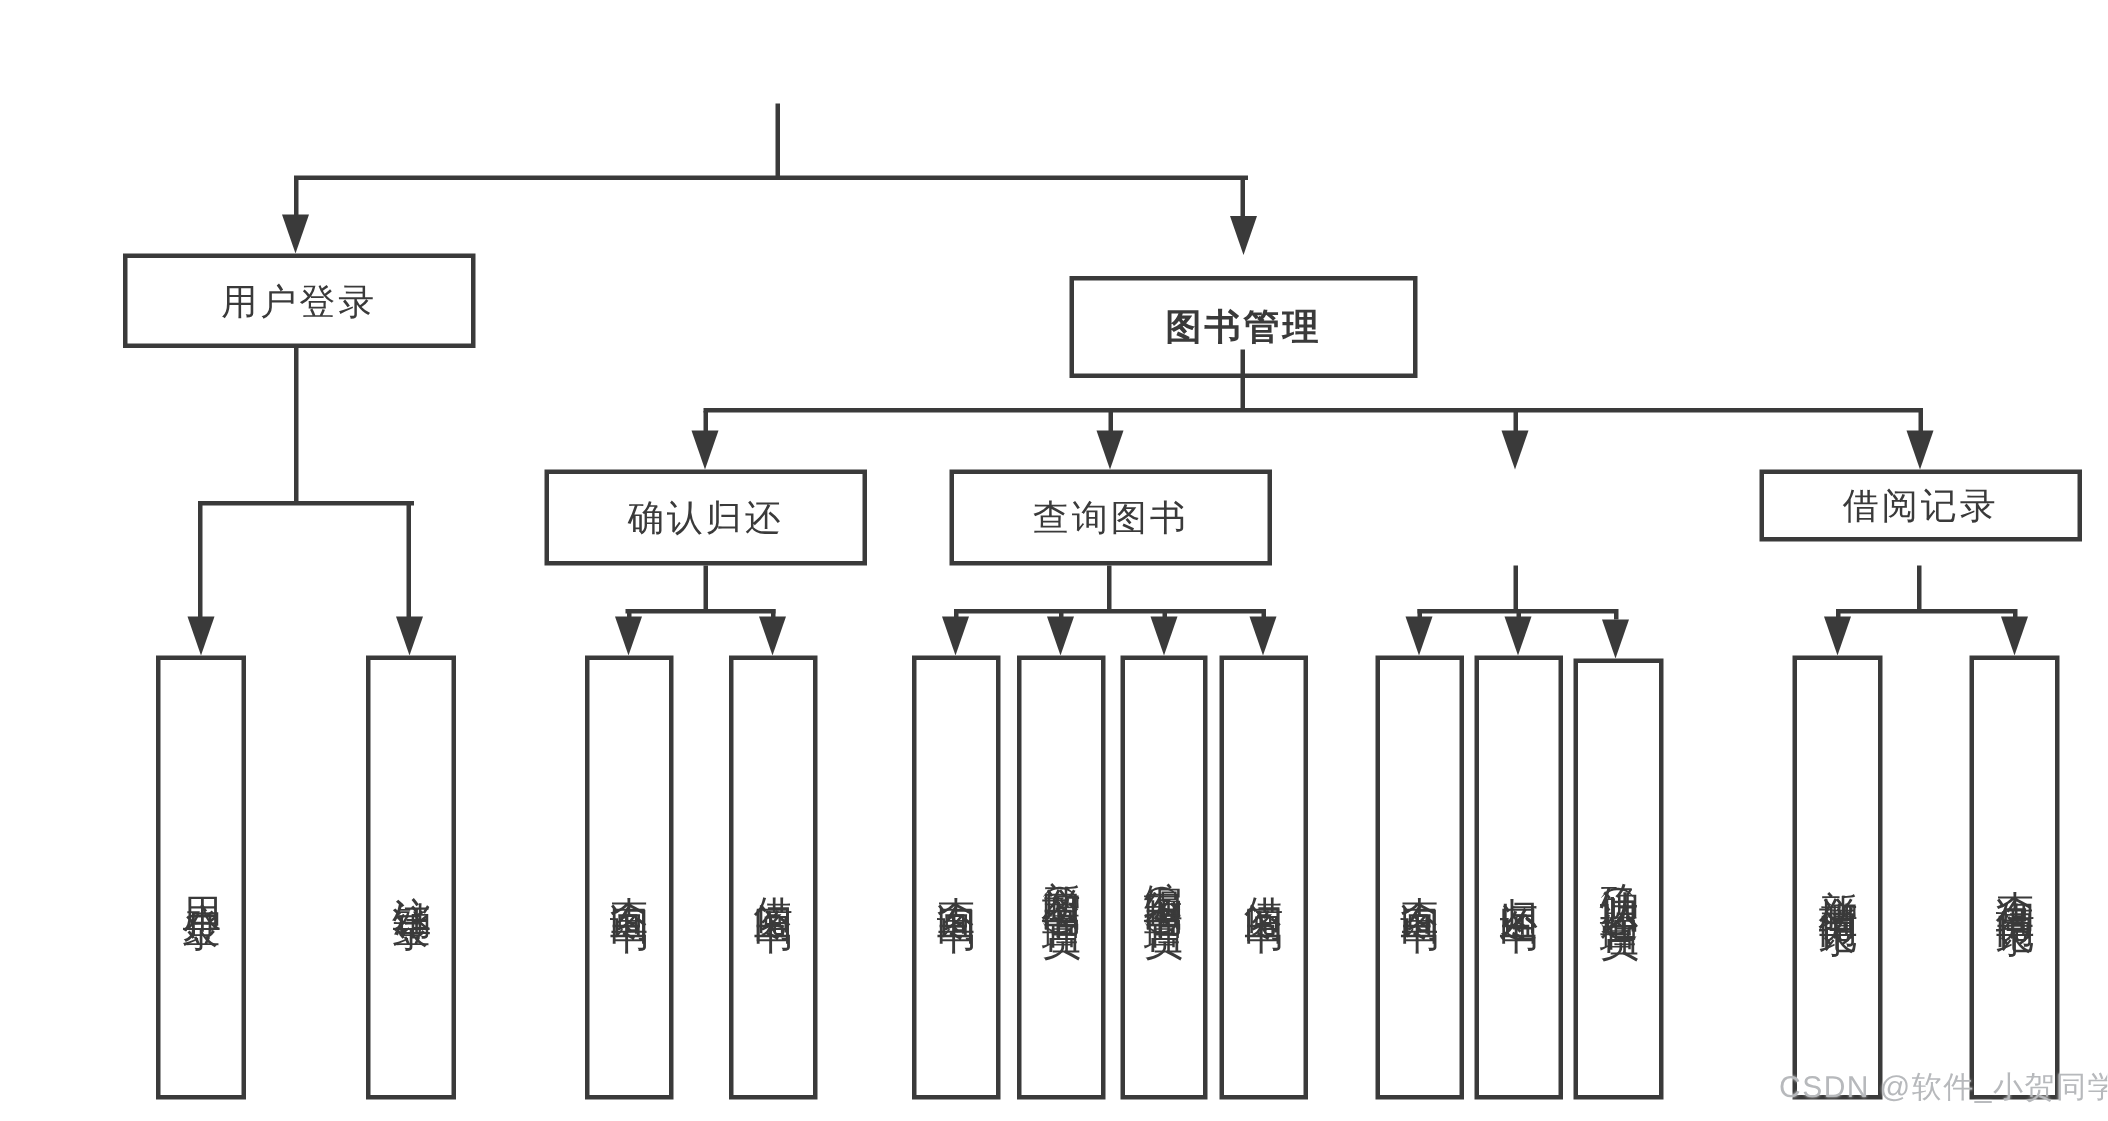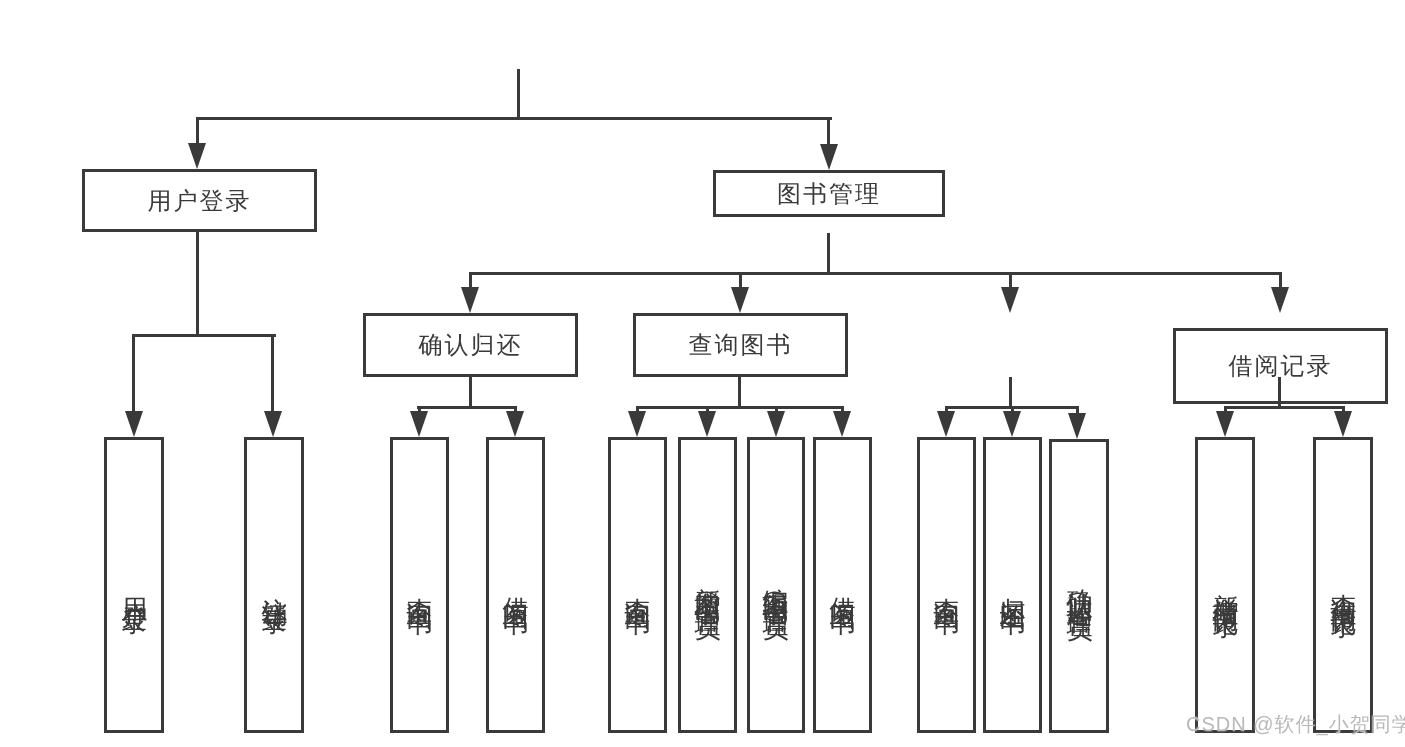--- a/index.html
+++ b/index.html
@@ -63,21 +63,21 @@
 
 
   <div class="vline" style="left:517px;top:69px;width:3px;height:49px;"></div>
   <div class="hline" style="left:196px;top:117px;width:636px;height:3px;"></div>
   <div class="vline" style="left:196px;top:119px;width:3px;height:27px;"></div>
   <div class="arrow" style="left:188px;top:143px;"></div>
   <div class="vline" style="left:827px;top:119px;width:3px;height:27px;"></div>
   <div class="arrow" style="left:820px;top:144px;"></div>
 
   <div class="node" style="left:82px;top:169px;width:235px;height:63px;">用户登录</div>
-  <div class="node" style="left:713px;top:170px;width:232px;height:47px;">图书管理</div>
+  <div class="node" style="left:713px;top:184px;width:232px;height:68px;font-weight:bold;">图书管理</div>
 
   <div class="vline" style="left:196px;top:232px;width:3px;height:104px;"></div>
   <div class="hline" style="left:132px;top:334px;width:144px;height:3px;"></div>
   <div class="vline" style="left:132px;top:336px;width:3px;height:76px;"></div>
   <div class="arrow" style="left:125px;top:411px;"></div>
   <div class="vline" style="left:271px;top:336px;width:3px;height:76px;"></div>
   <div class="arrow" style="left:264px;top:411px;"></div>
 
   <div class="vline" style="left:827px;top:233px;width:3px;height:41px;"></div>
   <div class="hline" style="left:469px;top:272px;width:813px;height:3px;"></div>
@@ -85,21 +85,21 @@
   <div class="arrow" style="left:461px;top:287px;"></div>
   <div class="vline" style="left:739px;top:274px;width:3px;height:14px;"></div>
   <div class="arrow" style="left:731px;top:287px;"></div>
   <div class="vline" style="left:1009px;top:274px;width:3px;height:14px;"></div>
   <div class="arrow" style="left:1001px;top:287px;"></div>
   <div class="vline" style="left:1279px;top:274px;width:3px;height:14px;"></div>
   <div class="arrow" style="left:1271px;top:287px;"></div>
 
   <div class="node" style="left:363px;top:313px;width:215px;height:64px;">确认归还</div>
   <div class="node" style="left:633px;top:313px;width:215px;height:64px;">查询图书</div>
-  <div class="node" style="left:1173px;top:328px;width:215px;height:76px;">借阅记录</div>
+  <div class="node" style="left:1173px;top:313px;width:215px;height:48px;">借阅记录</div>
 
   <div class="vline" style="left:469px;top:377px;width:3px;height:31px;"></div>
   <div class="hline" style="left:417px;top:406px;width:100px;height:3px;"></div>
   <div class="vline" style="left:418px;top:406px;width:3px;height:7px;"></div>
   <div class="arrow" style="left:410px;top:411px;"></div>
   <div class="vline" style="left:514px;top:406px;width:3px;height:7px;"></div>
   <div class="arrow" style="left:506px;top:411px;"></div>
 
   <div class="vline" style="left:738px;top:377px;width:3px;height:31px;"></div>
   <div class="hline" style="left:636px;top:406px;width:208px;height:3px;"></div>

